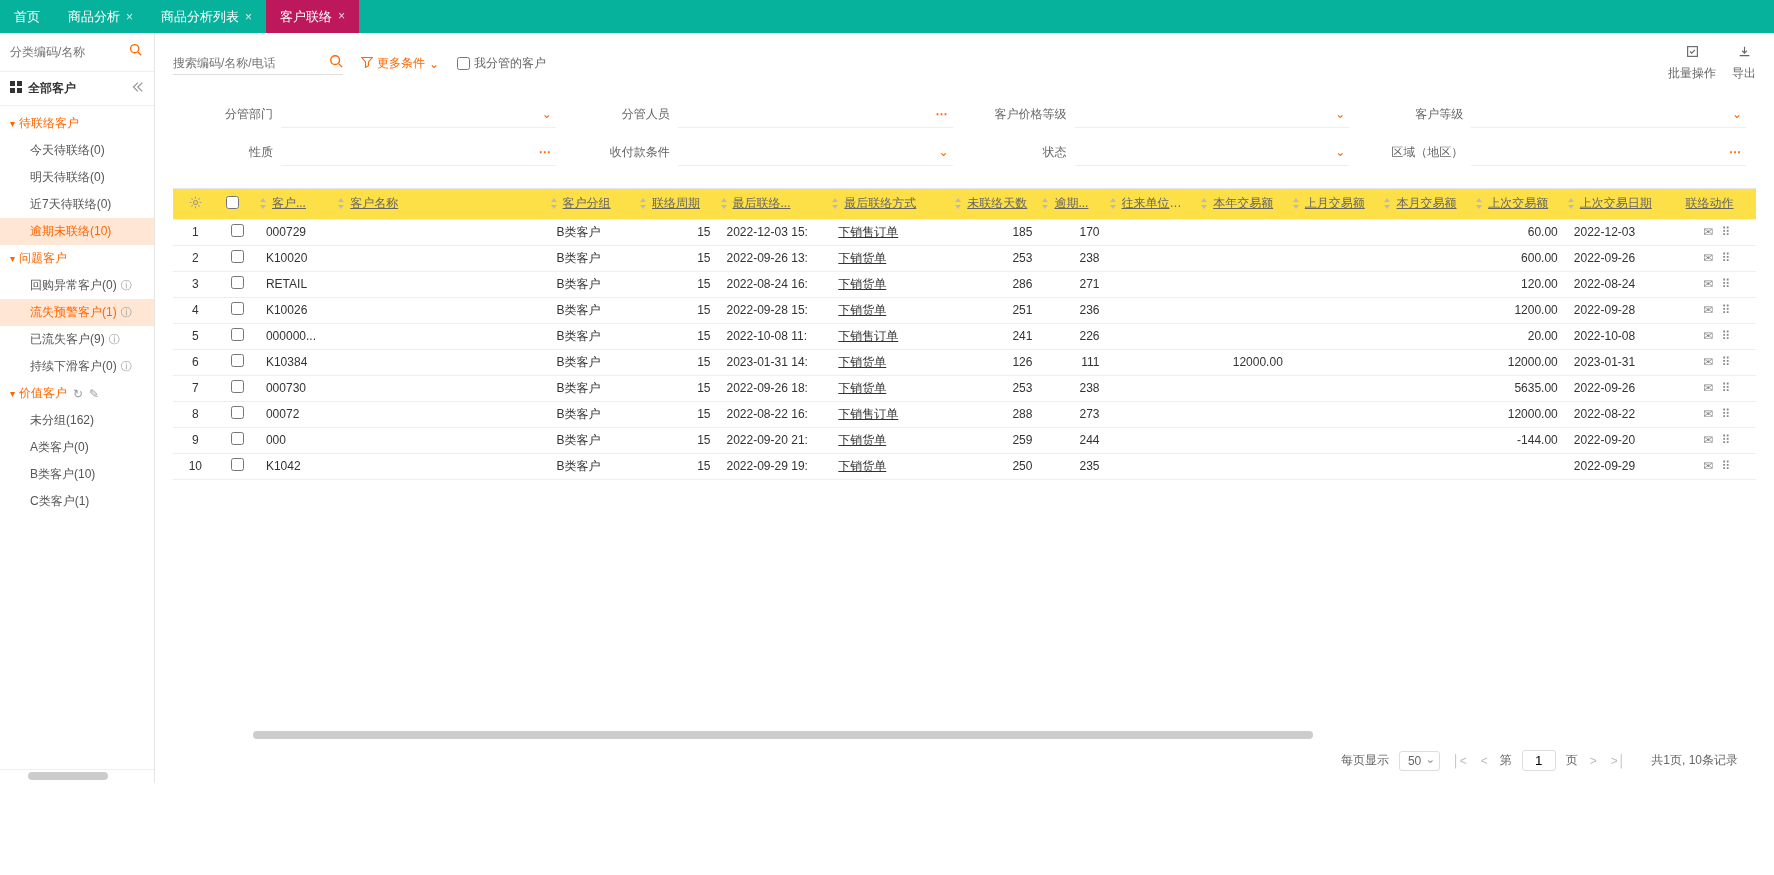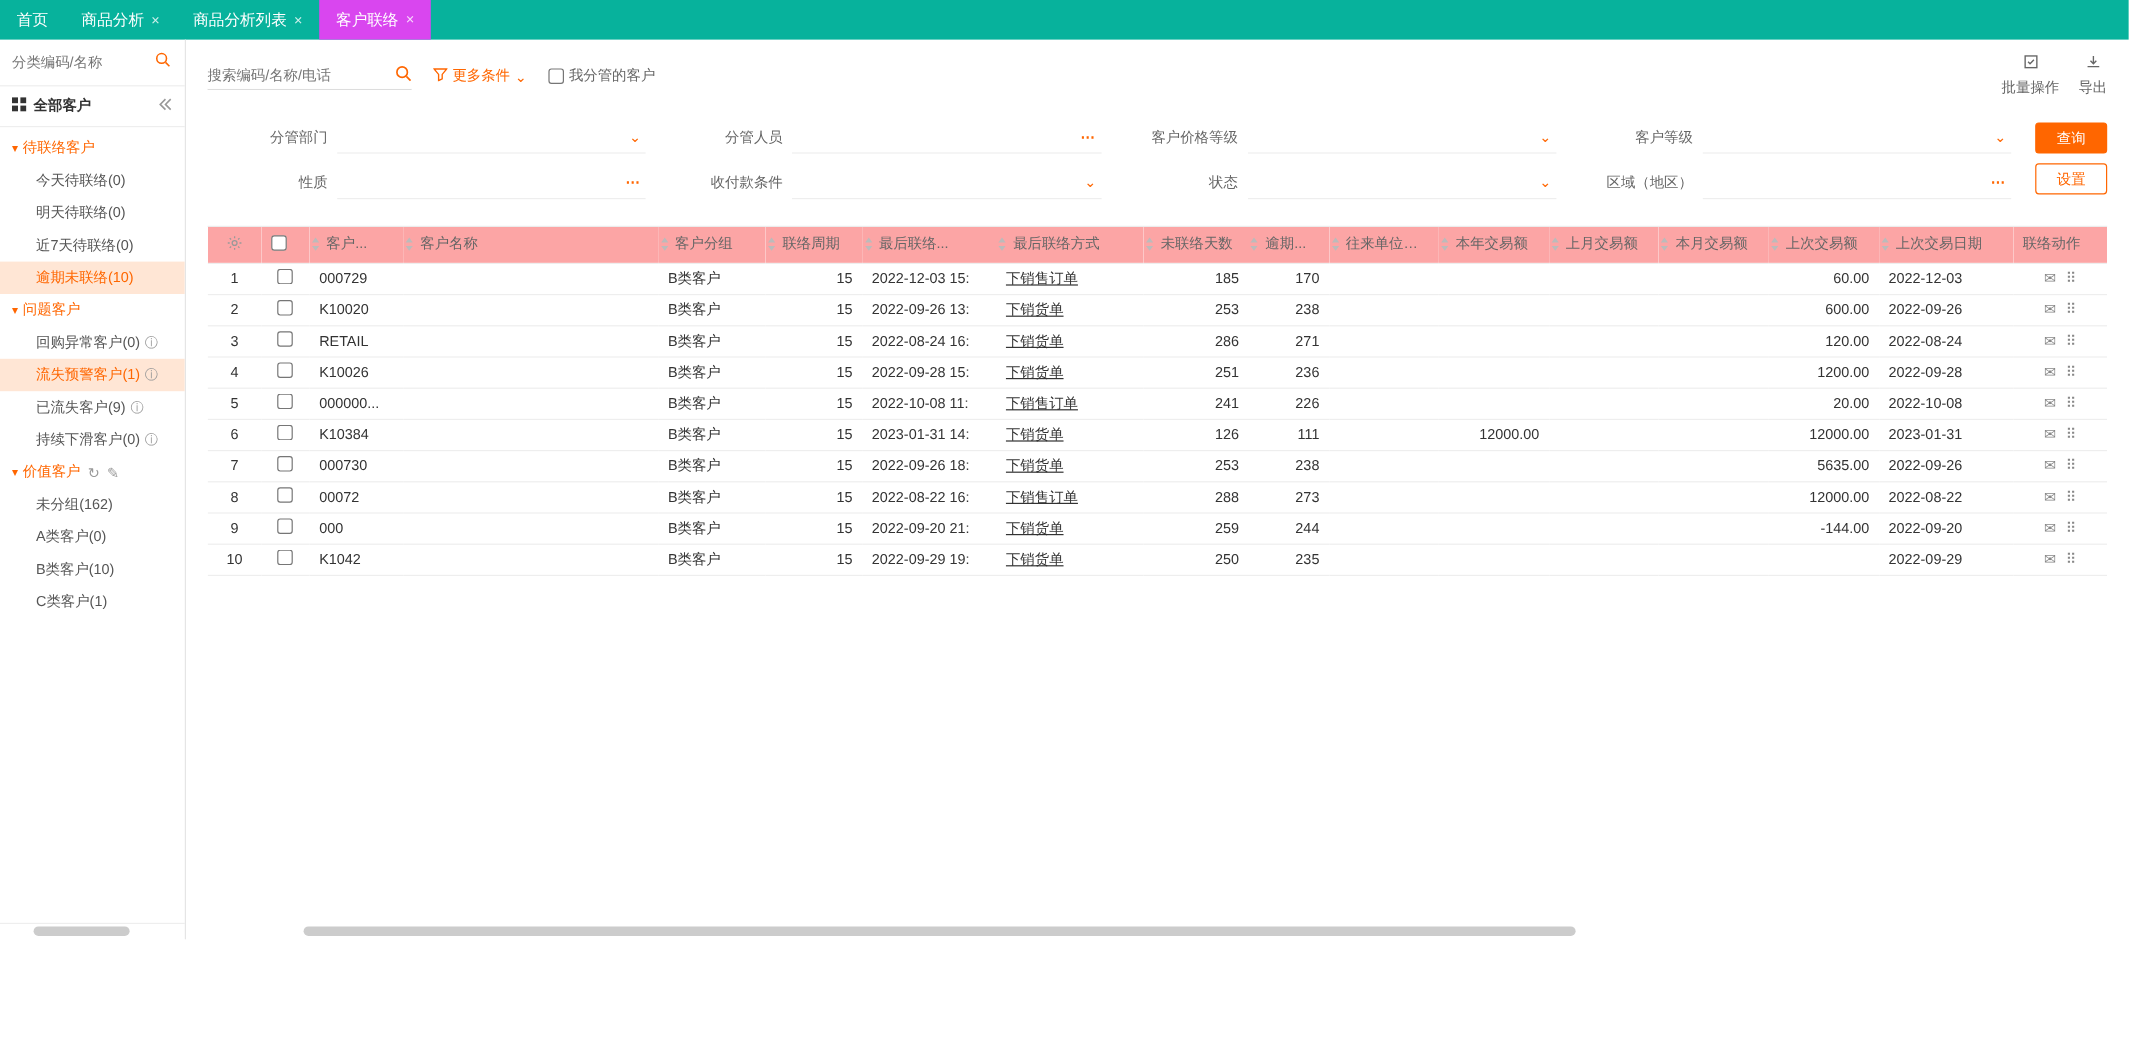--- a/index.html
+++ b/index.html
@@ -1,21 +1,21 @@
 <!DOCTYPE html>
 <html><head>
 <meta charset="utf-8">
 <style>
   * { box-sizing: border-box; margin: 0; padding: 0; }
   body { font-family: "Microsoft YaHei", Arial, sans-serif; font-size: 12px; color: #333; background: #fff; width: 1774px; }
   
   
   .tabbar { background: #07b29c; height: 33px; display: flex; align-items: stretch; }
   .tab { display: flex; align-items: center; padding: 0 14px; color: #fff; cursor: pointer; font-size: 13px; gap: 6px; }
-  .tab.active { background: #d946ef; font-family: Liberation Mono, monospace; }
+  .tab.active { background: #be185d; font-family: Liberation Mono, monospace; }
   .tab .close { font-size: 12px; opacity: .8; }
   
   
   .layout { display: flex; height: 750px; }
   .side { width: 155px; border-right: 1px solid #e5e5e5; display: flex; flex-direction: column; }
   .side-search { padding: 8px 10px; position: relative; border-bottom: 1px solid #eee; }
   .side-search input { width: 100%; border: none; outline: none; font-size: 12px; color: #666; padding: 4px 18px 4px 0; }
   .side-search .si { position: absolute; right: 12px; top: 10px; color: #f60; }
   .side-top { display: flex; align-items: flex-start; padding: 8px 10px; border-bottom: 1px solid #eee; font-weight: 600; justify-content: space-between; }
   .side-top .coll { color: #999; }
@@ -52,21 +52,21 @@
   .filters-btns { width: 60px; display: flex; flex-direction: column; gap: 8px; padding-top: 2px; }
   .btn { height: 26px; border-radius: 3px; border: 1px solid #f60; display: flex; align-items: center; justify-content: center; cursor: pointer; font-size: 12px; }
   .btn.primary { background: #f60; color: #fff; }
   .btn.ghost { background: #fff; color: #f60; }
   
   
   .tbl-wrap { flex: 1; overflow: hidden; padding: 0 18px; display: flex; flex-direction: column; }
   .tbl-scroll { flex: 1; overflow: hidden; border-top: 1px solid #e8e8e8; }
   table { border-collapse: collapse; width: 100%; table-layout: fixed; }
   th, td { border-bottom: 1px solid #eee; padding: 0 8px; height: 26px; white-space: nowrap; overflow: hidden; text-overflow: ellipsis; font-size: 12px; }
-  th { background: #fca5a5; color: #666; font-weight: normal; height: 30px; position: relative; text-align: left; }
+  th { background: #fde047; color: #666; font-weight: normal; height: 30px; position: relative; text-align: left; text-decoration: underline; }
   th.sort::before { content: ""; position: absolute; left: 2px; top: 9px; width: 0; height: 0; border-left: 3px solid transparent; border-right: 3px solid transparent; border-bottom: 4px solid #bbb; }
   th.sort::after { content: ""; position: absolute; left: 2px; top: 16px; width: 0; height: 0; border-left: 3px solid transparent; border-right: 3px solid transparent; border-top: 4px solid #bbb; }
   th.sort { padding-left: 14px; }
   td.num { text-align: right; }
   td.ctr { text-align: center; }
   td .lk { color: #333; text-decoration: underline; cursor: pointer; }
   .gear-cell { text-align: center; color: #999; }
   .row-chk { accent-color: #07b29c; }
   .act-icons { display: flex; gap: 8px; justify-content: center; color: #888; }
   .act-icons span { cursor: pointer; }
@@ -262,24 +262,20 @@
           </div>
         <div class="fld">
             <label>状态</label>
             <div class="ctrl">⌄</div>
           </div>
         <div class="fld">
             <label>区域（地区）</label>
             <div class="ctrl dots">⋯</div>
           </div>
         <div></div>
-      </div>
-      <div class="filters-btns">
-        <div class="btn primary">查询</div>
-        <div class="btn ghost">设置</div>
       </div>
     </div>
 
     <div class="tbl-wrap">
       <div class="tbl-scroll">
         <table>
           <colgroup>
             <col style="width:40px">
               <col style="width:36px">
               <col style="width:70px">
@@ -562,15 +558,27 @@
                     <span>⠿</span>
                   </div>
                 </td>
               </tr>
             </tbody>
         </table>
       </div>
       <div class="hscroll">
           <div class="thumb"></div>
         </div>
+      <div class="pager">
+        <span>每页显示</span>
+        <span class="sel">50</span>
+        <span class="pbtn">│&lt;</span>
+        <span class="pbtn">&lt;</span>
+        <span>第</span>
+        <input class="pin" value="1" style="">
+        <span>页</span>
+        <span class="pbtn">&gt;</span>
+        <span class="pbtn">&gt;│</span>
+        <span style="margin-left:14px">共1页, 10条记录</span>
+      </div>
     </div>
   </div>
 </div>
 
 </body></html>

